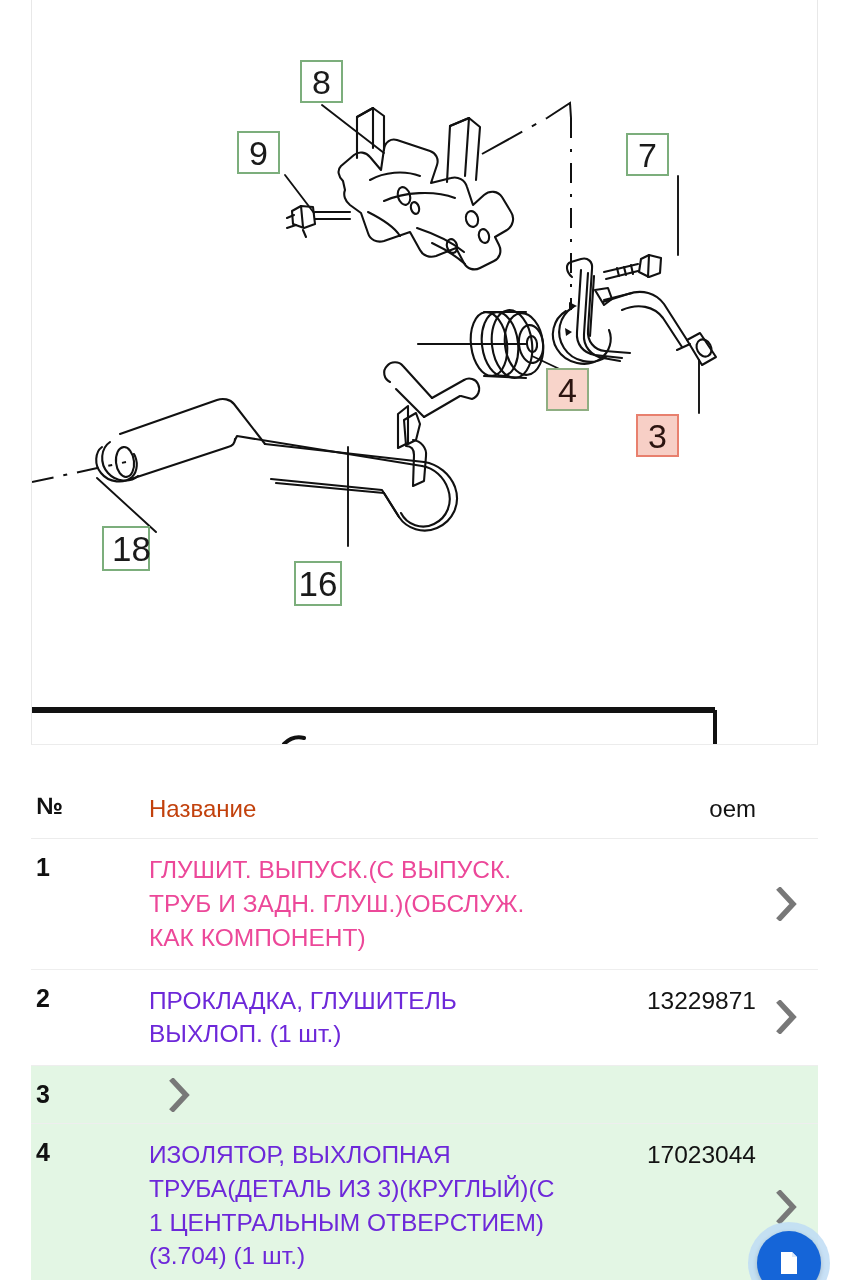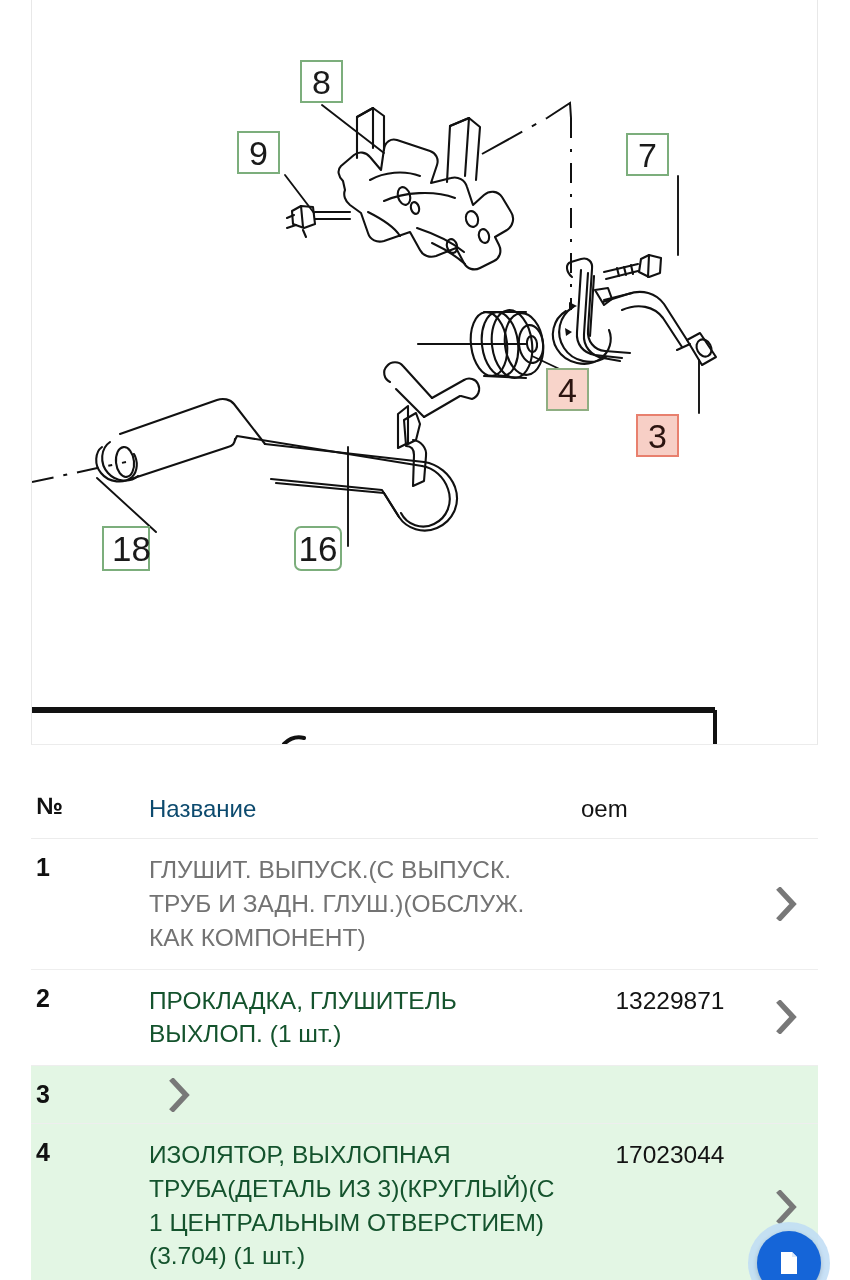--- a/index.html
+++ b/index.html
@@ -97,36 +97,36 @@
   .row.header .c-num {
     font-weight: bold;
     font-size: 24px;
   }
   .c-name {
     flex: 1 1 auto;
     padding-right: 10px;
     box-sizing: border-box;
     font-size: 24.5px;
     line-height: 1.38;
-    color: #737373;
+    color: #ec4899;
     word-wrap: break-word;
   }
-  .row.header .c-name { font-size: 24px; color: #0c4a6e; }
-  .c-name.link { color: #14532d; }
+  .row.header .c-name { font-size: 24px; color: #c2410c; }
+  .c-name.link { color: #6d28d9; }
   .c-oem {
     flex: 0 0 175px;
     width: 175px;
     box-sizing: border-box;
     font-size: 24.5px;
     line-height: 1.38;
     color: #131313;
-    text-align: center;
+    text-align: right;
     padding-left: 3px;
   }
-  .row.header .c-oem { font-size: 24px; text-align: left; padding-left: 0; }
+  .row.header .c-oem { font-size: 24px; text-align: right; padding-left: 0; }
   .c-arrow {
     flex: 0 0 62px;
     width: 62px;
     align-self: center;
     display: flex;
     align-items: center;
     justify-content: center;
   }
   .row.header .c-arrow { height: 1px; }
   .chev {
@@ -317,21 +317,21 @@
     </div>
     <div class="callout sz1 greenpink" style="left:514px; top:368px;">
       <span>4</span>
     </div>
     <div class="callout sz1 redpink" style="left:604px; top:414px;">
       <span>3</span>
     </div>
     <div class="callout sz2 green" style="left:70px; top:526px;padding-left:11px;">
       <span>18</span>
     </div>
-    <div class="callout sz2 green" style="left:262px; top:526px;border-radius:7px;">
+    <div class="callout sz2 green" style="left:262px; top:561px;">
       <span>16</span>
     </div>
   </div>
 
   <div class="parts-table">
 
     <div class="row header">
       <div class="c-num">№</div>
       <div class="c-name">Название</div>
       <div class="c-oem">oem</div>

